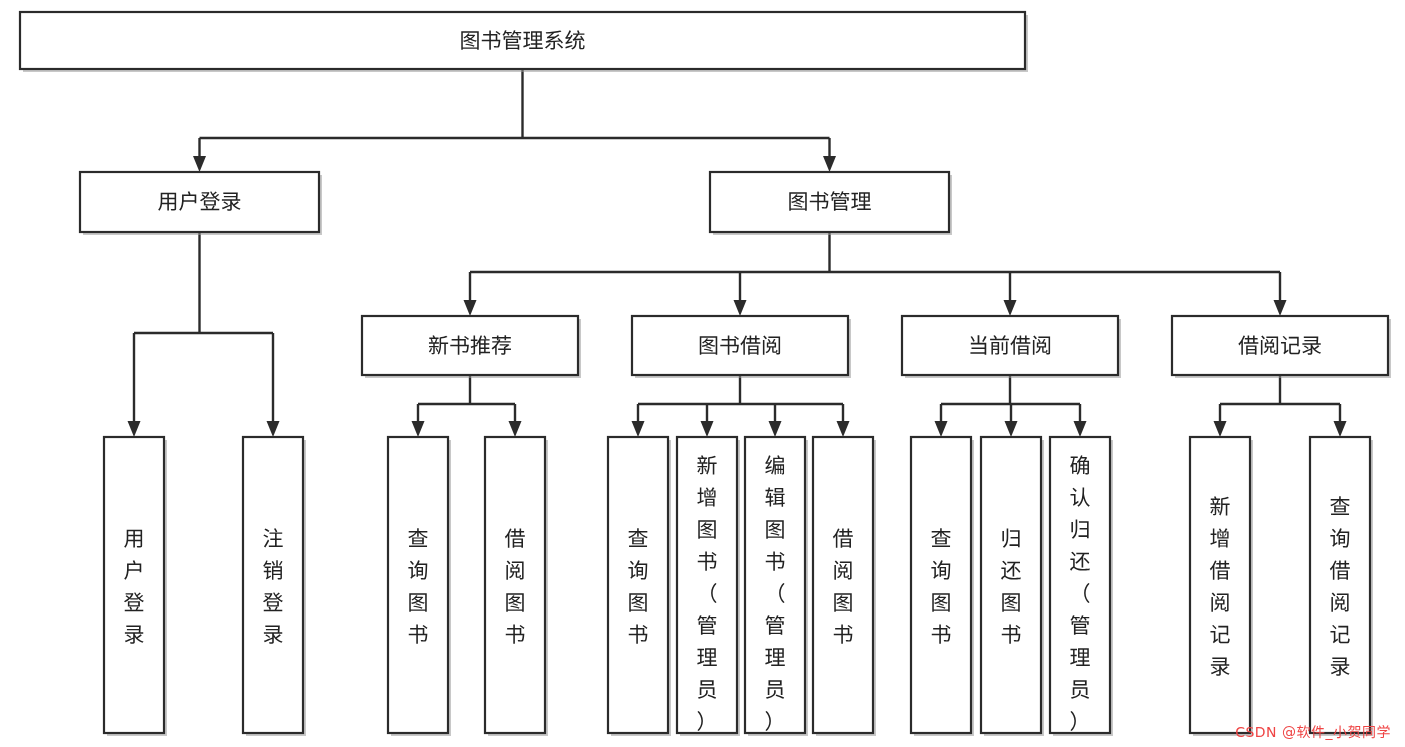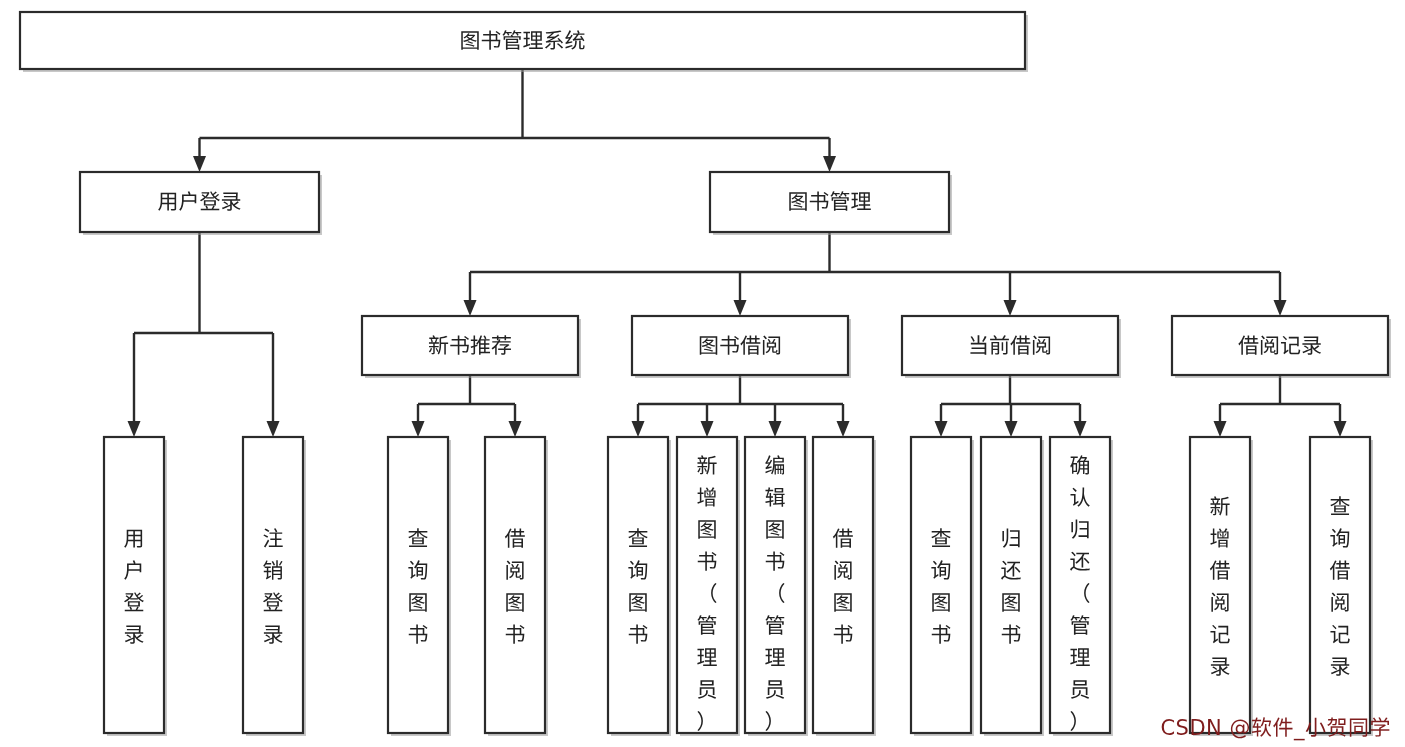--- a/index.html
+++ b/index.html
@@ -41,22 +41,22 @@
     font-family:"DejaVu Sans","Liberation Sans",sans-serif;
     font-size:21px;
     fill:#222222;
     text-anchor:middle;
   }
   .watermark{
     position:absolute;
     right:14px;
     bottom:6px;
     font-family:"DejaVu Sans","Liberation Sans",sans-serif;
-    font-size:21px;
-    color:#7f1d1d;
+    font-size:14px;
+    color:#ef4444;
     letter-spacing:0.5px;
     white-space:nowrap;
     user-select:none;
   }
 </style>
 </head>
 <body>
 
 <div id="diagram-root">
   <svg id="tree-svg" viewBox="0 0 1405 747" xmlns="http://www.w3.org/2000/svg">

